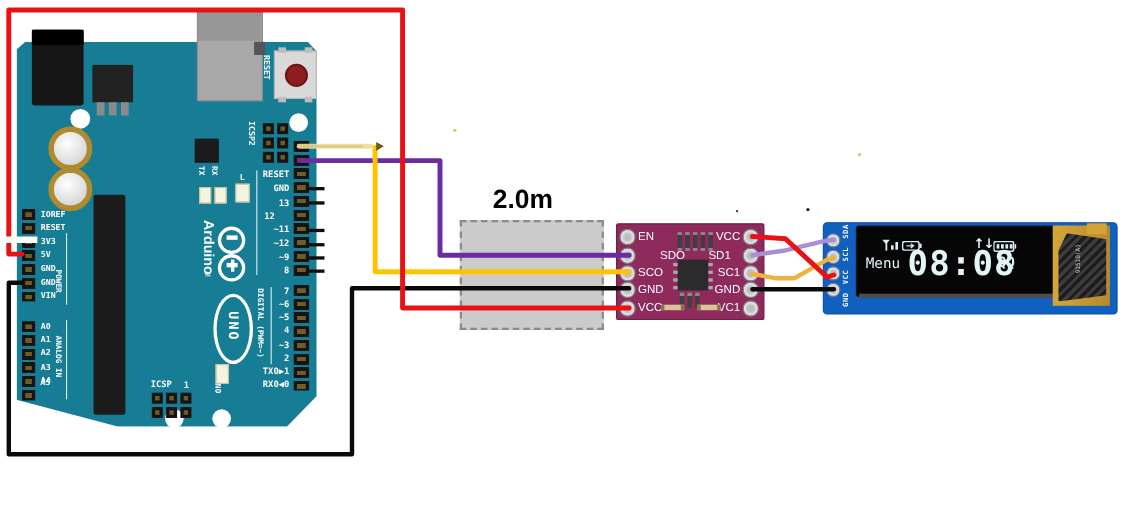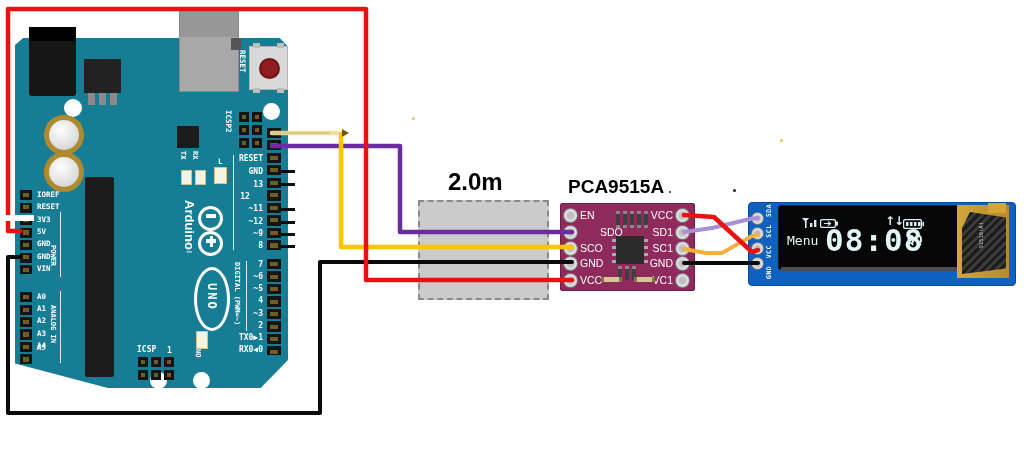--- a/index.html
+++ b/index.html
@@ -181,40 +181,39 @@
   <div class="abs ppin" style="left:164px;top:357px;"></div>
   <div class="abs ppin" style="left:138px;top:370px;"></div>
   <div class="abs ppin" style="left:151px;top:370px;"></div>
   <div class="abs ppin" style="left:164px;top:370px;"></div>
   <div class="abs led" style="left:196px;top:331px;width:10px;height:16px;"></div>
   <div class="abs vflip" style="left:195px;top:349px;font-size:7px;color:#fff;font-weight:bold;">ON</div>
 
   <div class="abs cablebox"></div>
   <div class="abs biglab" style="left:448px;top:168px;font-size:24px;">2.0m</div>
 
-  <div class="abs biglab" style="left:568px;top:176px;font-size:19px;">PCA9515A</div>
   <div class="abs pca"></div>
   <div class="abs pad" style="left:563px;top:208px;"></div>
   <div class="abs pad" style="left:563px;top:225px;"></div>
   <div class="abs pad" style="left:563px;top:241px;"></div>
   <div class="abs pad" style="left:563px;top:256px;"></div>
   <div class="abs pad" style="left:563px;top:273px;"></div>
   <div class="abs pad" style="left:675px;top:208px;"></div>
   <div class="abs pad" style="left:675px;top:225px;"></div>
   <div class="abs pad" style="left:675px;top:241px;"></div>
   <div class="abs pad" style="left:675px;top:256px;"></div>
   <div class="abs pad" style="left:675px;top:273px;"></div>
 
   <div class="abs pcalab" style="left:580px;top:210px;">EN</div>
   <div class="abs pcalab" style="left:600px;top:227px;">SDO</div>
   <div class="abs pcalab" style="left:580px;top:243px;">SCO</div>
   <div class="abs pcalab" style="left:580px;top:258px;">GND</div>
   <div class="abs pcalab" style="left:580px;top:275px;">VCC</div>
   <div class="abs pcalab" style="left:644px;top:210px;width:29px;text-align:right;">VCC</div>
-  <div class="abs pcalab" style="left:644px;top:227px;width:29px;text-align:right;">SD1</div>
+  <div class="abs pcalab" style="left:644px;top:227px;width:29px;text-align:left;">SD1</div>
   <div class="abs pcalab" style="left:644px;top:243px;width:29px;text-align:right;">SC1</div>
   <div class="abs pcalab" style="left:644px;top:258px;width:29px;text-align:right;">GND</div>
   <div class="abs pcalab" style="left:644px;top:275px;width:29px;text-align:right;">VC1</div>
 
   <div class="abs soic">
     <div class="leg" style="left:-4px;top:3px;"></div>
     <div class="leg" style="left:-4px;top:10px;"></div>
     <div class="leg" style="left:-4px;top:17px;"></div>
     <div class="leg" style="left:-4px;top:24px;"></div>
     <div class="leg" style="right:-4px;top:3px;"></div>

